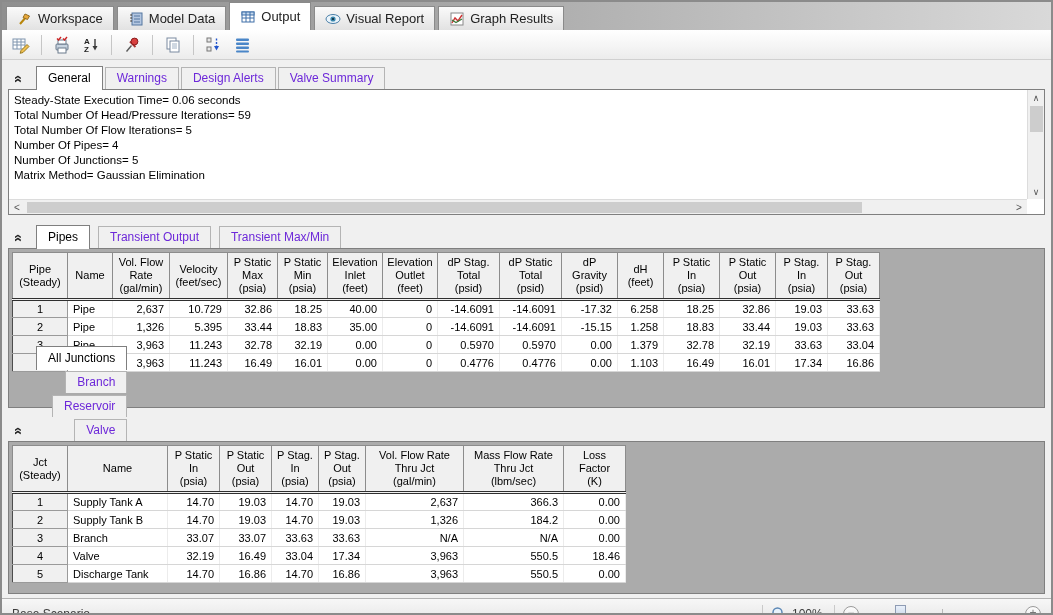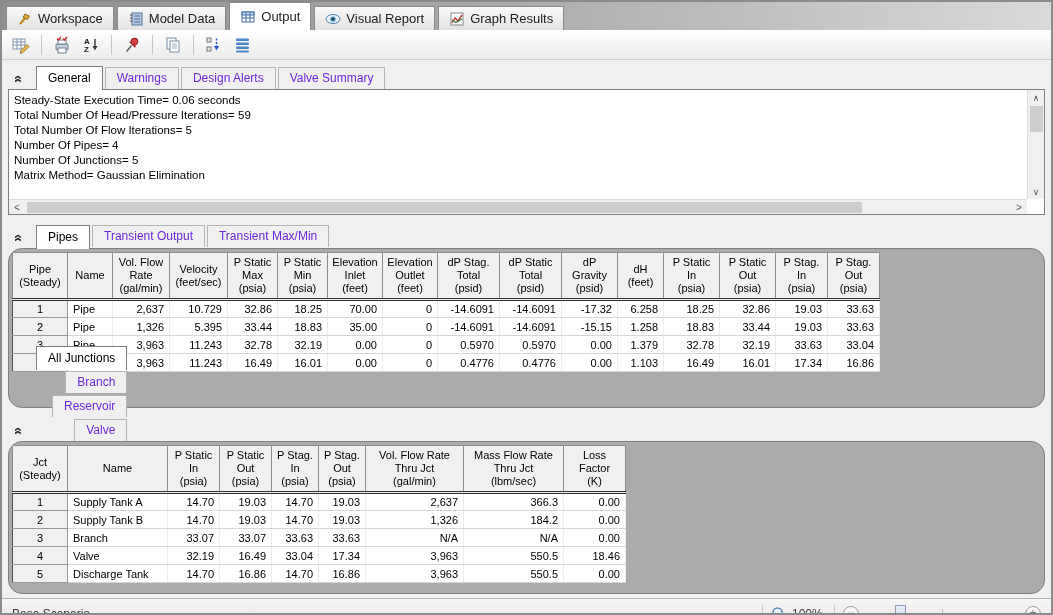--- a/index.html
+++ b/index.html
@@ -50,21 +50,21 @@
   .general-text { position:absolute; left:2px; top:2px; right:20px; bottom:18px; overflow:hidden; padding:1px 3px; font-size:11.5px; line-height:15px; color:#000; }
   .vscroll { position:absolute; top:0; right:0; bottom:15px; width:17px; background:#f0f0f0; border-left:1px solid #dcdcdc; display:flex; flex-direction:column; align-items:center; }
   .vscroll .arrow { height:15px; width:17px; font-size:9px; color:#555; display:flex; align-items:center; justify-content:center; }
   .vscroll .thumb { width:13px; height:26px; background:#cdcdcd; margin-top:1px; }
   .vscroll .spacer { flex:1; }
   .hscroll { position:absolute; left:0; bottom:0; right:17px; height:15px; background:#f0f0f0; border-top:1px solid #dcdcdc; display:flex; align-items:center; }
   .hscroll .arrow { width:16px; height:15px; font-size:10px; color:#555; display:flex; align-items:center; justify-content:center; }
   .hscroll .thumb { height:11px; background:#cdcdcd; flex:0 0 82%; margin-left:2px; }
   .hscroll .spacer { flex:1; }
   
-  .table-panel { background:#ababab; overflow:hidden; padding:3px 0 0 3px;border-radius:14px; }
+  .table-panel { background:#ababab; overflow:hidden; padding:3px 0 0 3px; }
   .pipes-panel { height:160px; }
   .junctions-panel { height:153px; }
   table.results { border-collapse:collapse; table-layout:fixed; background:#fff; font-size:11px; color:#000; border:1px solid #4c4c4c; }
   table.results thead th {
     background:#f0f0f0; font-weight:normal; text-align:center; vertical-align:middle;
     white-space:pre-line; line-height:13px; padding:3px 2px;
     border:1px solid #8c8c8c; border-bottom:3px double #2f2f2f;
   }
   table.results td { height:18px; padding:1px 5px; white-space:nowrap; overflow:hidden; }
   table.results td.num { text-align:right; border-right:1px solid #ececec; border-bottom:1px solid #d6d6d6; }
@@ -258,21 +258,21 @@
         <div class="arrow">&gt;</div>
       </div>
     </div>
   </div>
 
   <div class="section" style="margin-top:8px;">
     <div class="tabstrip">
       <div class="collapse-btn">
           <span class="chev">«</span>
         </div>
-      <div style="display:flex; align-items:flex-start; gap:2px;margin-top:48px;">
+      <div style="display:flex; align-items:center; gap:8px;margin-top:48px;">
           <div class="subtab active">Pipes</div>
           <div class="subtab">Transient Output</div>
           <div class="subtab">Transient Max/Min</div>
         </div>
     </div>
     <div class="panel table-panel pipes-panel">
       <table class="results">
           <colgroup>
             <col style="width: 55px;">
             <col style="width: 45px;">
@@ -339,21 +339,21 @@
             </tr>
           </thead>
           <tbody>
             <tr>
               <td class="rowhead">1</td>
               <td class="left">Pipe</td>
               <td class="num">2,637</td>
               <td class="num">10.729</td>
               <td class="num">32.86</td>
               <td class="num">18.25</td>
-              <td class="num">70.00</td>
+              <td class="num">40.00</td>
               <td class="num">0</td>
               <td class="num">-14.6091</td>
               <td class="num">-14.6091</td>
               <td class="num">-17.32</td>
               <td class="num">6.258</td>
               <td class="num">18.25</td>
               <td class="num">32.86</td>
               <td class="num">19.03</td>
               <td class="num">33.63</td>
             </tr>

